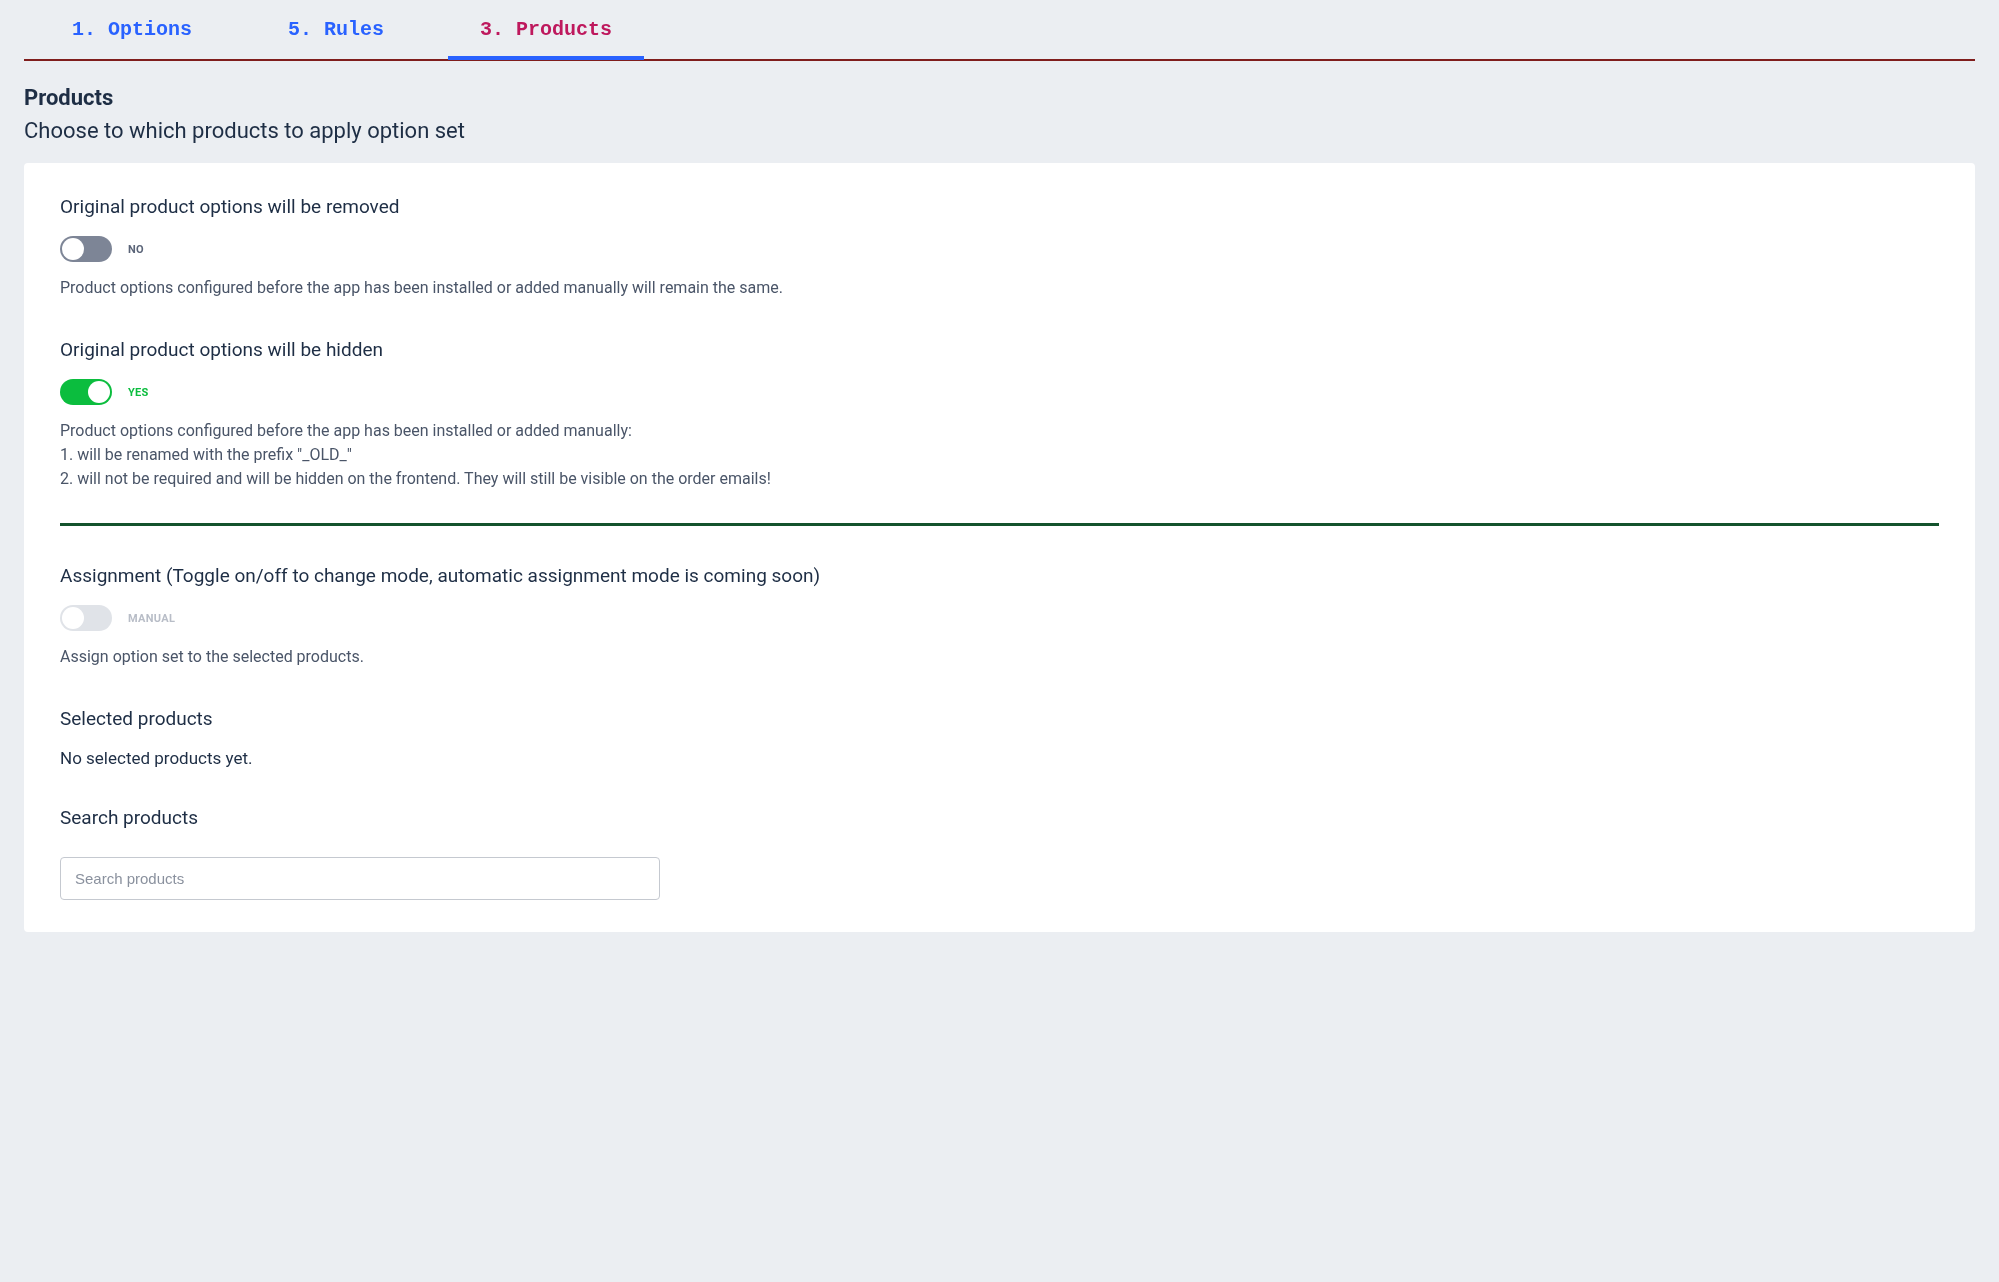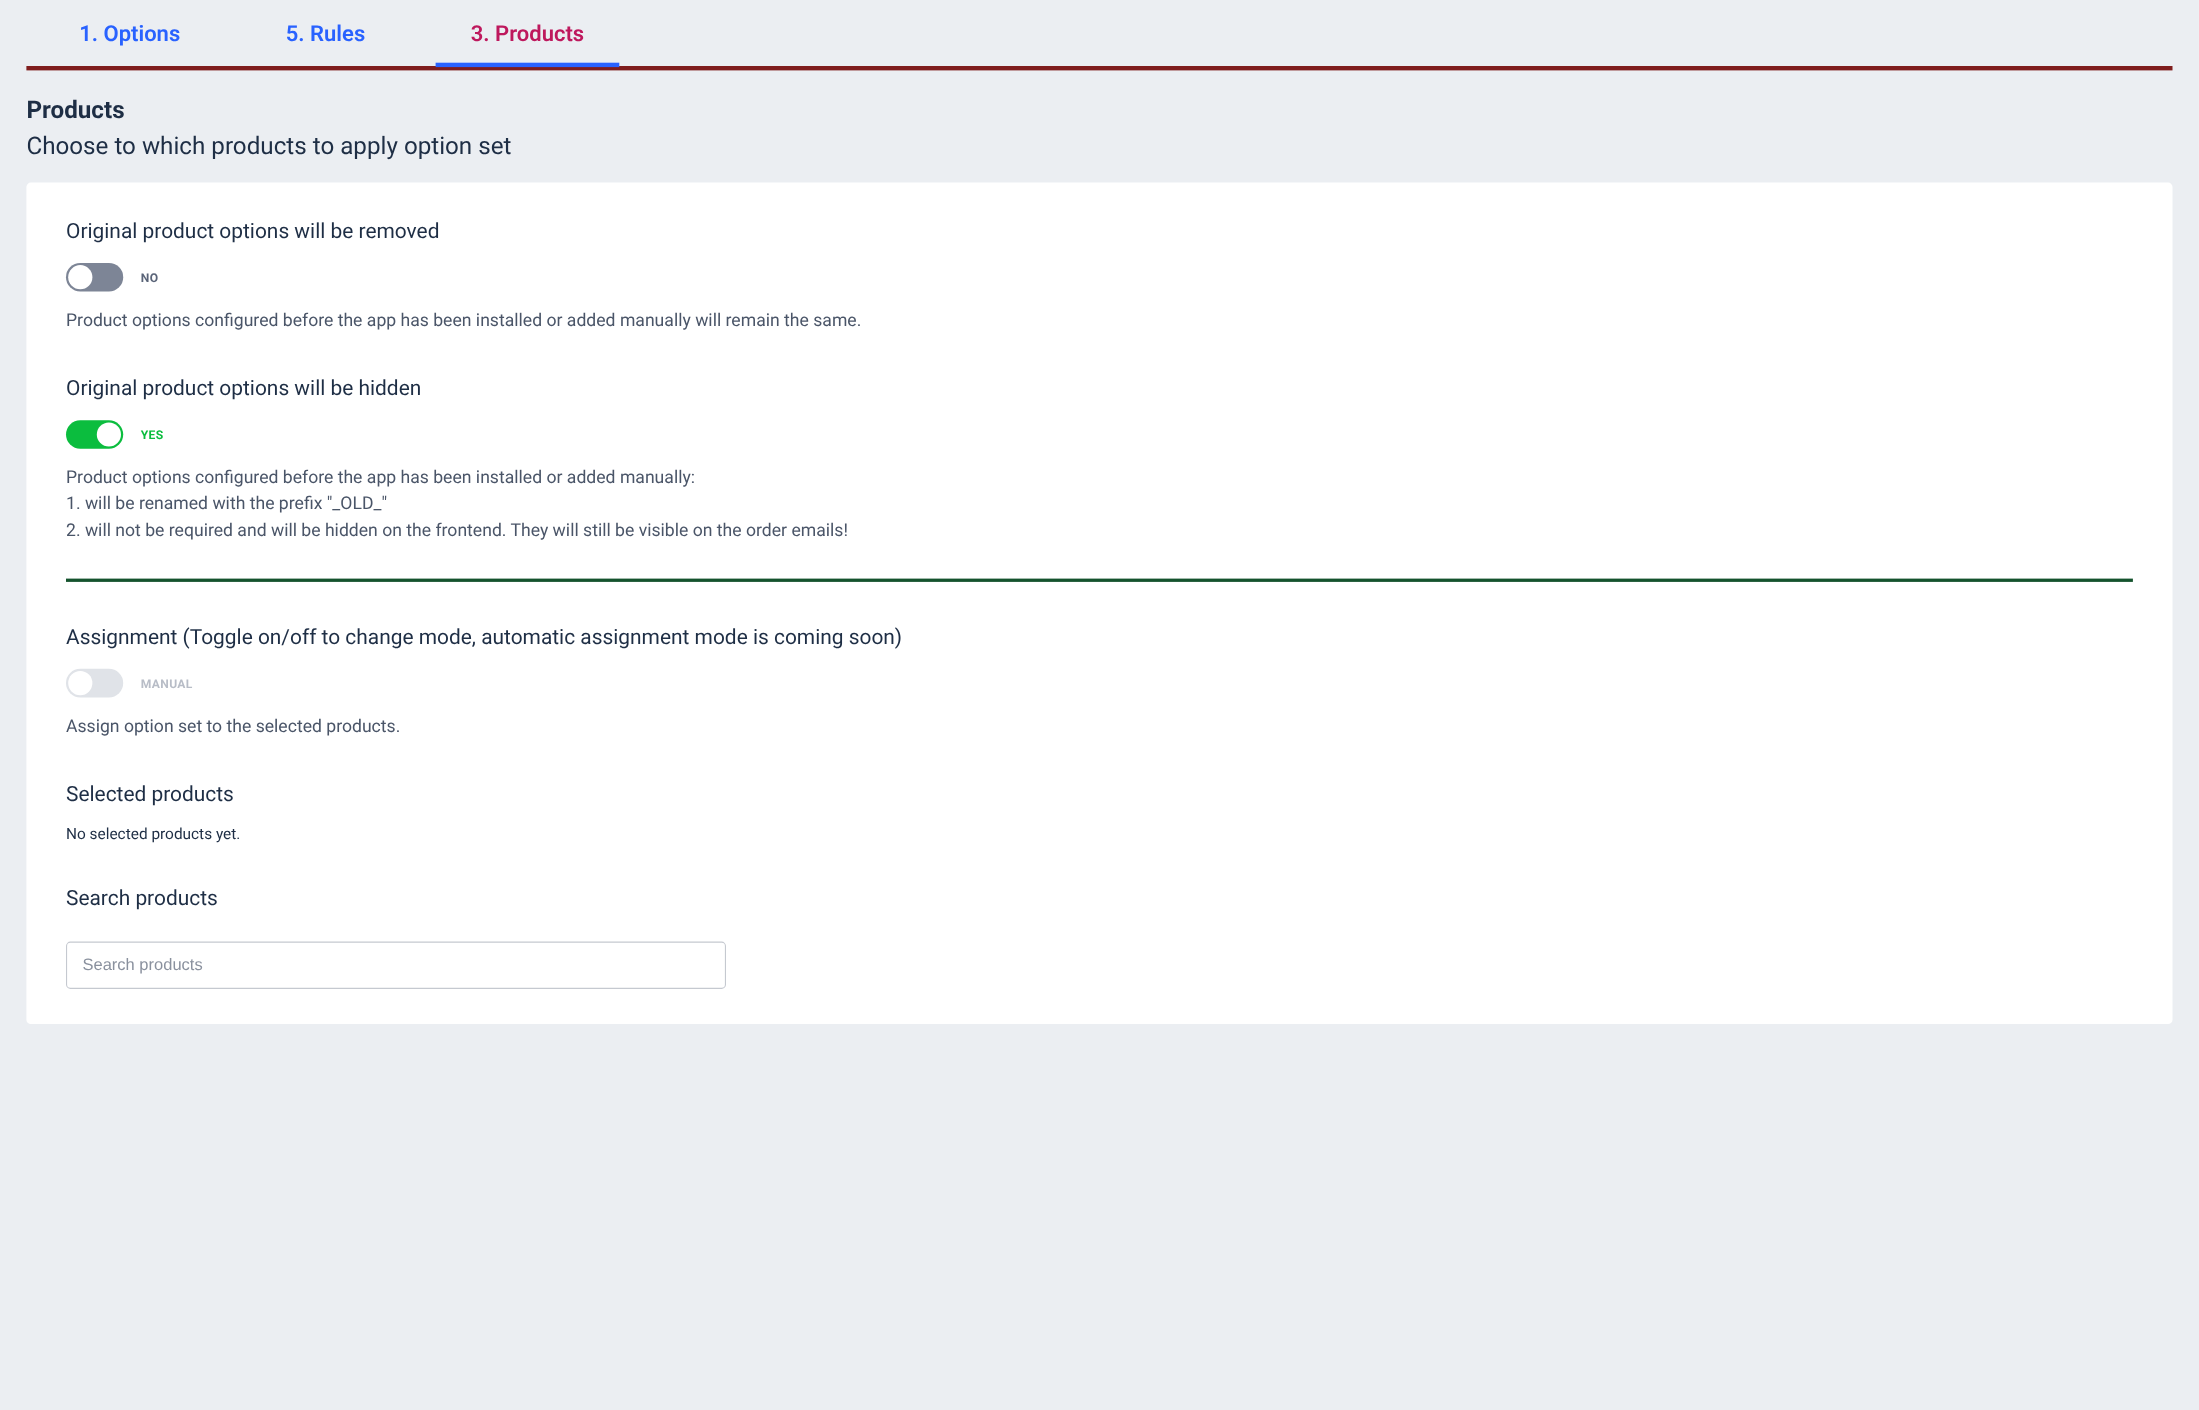--- a/index.html
+++ b/index.html
@@ -11,22 +11,23 @@
       font-family: -apple-system, BlinkMacSystemFont, "Segoe UI", Roboto, "Helvetica Neue", Arial, sans-serif;
       background: #ebeef2;
       color: #1e2e45;
       padding: 0;
     }
     .container {
       padding: 0 24px 24px 24px;
     }
     .tabs {
       display: flex;
-      border-bottom: 4px solid #7f1d1d;
+      border-bottom: 2px solid #7f1d1d;
       margin-bottom: 24px;
+      font-family: Liberation Mono, monospace;
     }
     .tab {
       padding: 18px 48px 18px 48px;
       font-size: 20px;
       font-weight: 600;
       color: #2962ff;
       cursor: pointer;
       position: relative;
     }
     .tab.active {
@@ -126,21 +127,21 @@
     }
     .toggle-label.disabled {
       color: #b8bdc7;
     }
     .help-text {
       font-size: 16px;
       color: #4a5568;
       line-height: 1.5;
     }
     .empty-text {
-      font-size: 14px;
+      font-size: 17px;
       color: #1e2e45;
       margin-top: 6px;
     }
     .search-input {
       width: 600px;
       max-width: 100%;
       padding: 12px 14px;
       border: 1px solid #c5c9d0;
       border-radius: 4px;
       font-size: 15px;

